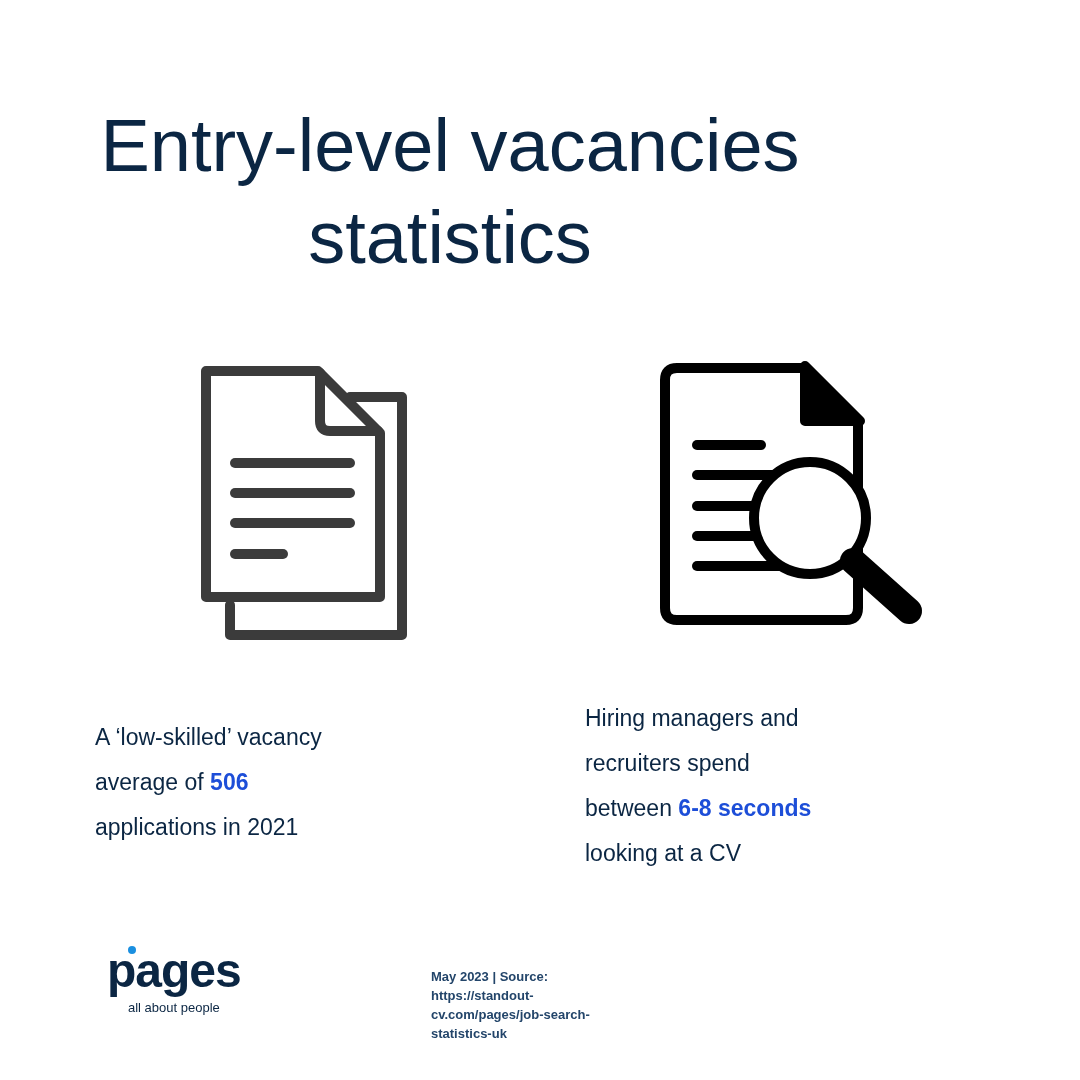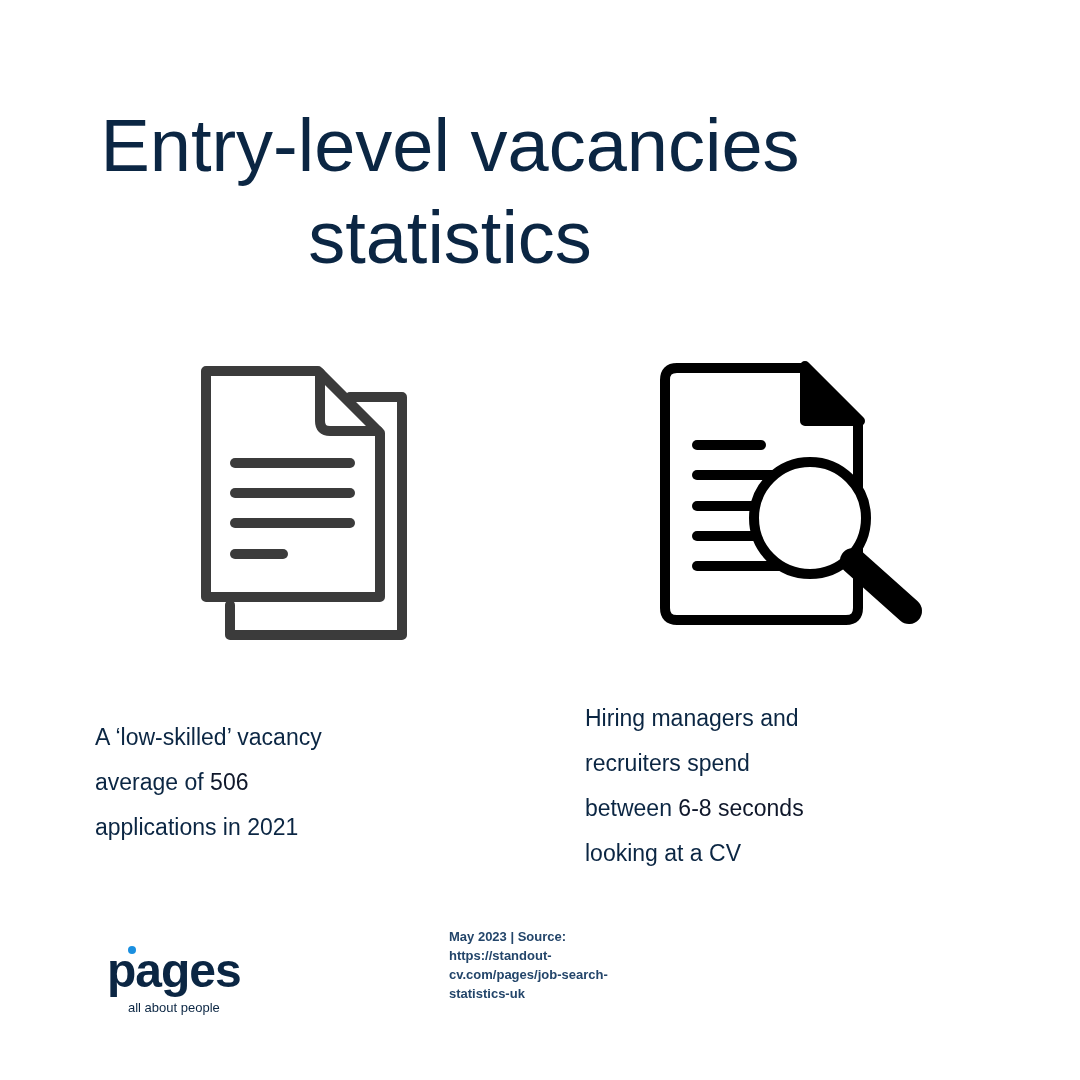--- a/index.html
+++ b/index.html
@@ -15,36 +15,35 @@
     }
     .title span { display: block; }
     .icon-docs { position: absolute; left: 190px; top: 355px; width: 230px; height: 295px; }
     .icon-search { position: absolute; left: 655px; top: 358px; width: 275px; height: 275px; }
     .stat {
       position: absolute; font-size: 23px; line-height: 45px;
       color: #0b2643;
     }
     .stat-left { left: 95px; top: 715px; width: 420px; }
     .stat-right { left: 585px; top: 684px; width: 420px; margin-top: 12px; }
-    .hl { color: #0f172a; font-weight: normal; }
+    .hl { color: #1d4ed8; font-weight: bold; }
     .logo { position: absolute; left: 107px; top: 946px; }
     .logo-word {
       font-size: 48px; font-weight: bold; color: #0b2643; line-height: 50px;
       letter-spacing: -1px; position: relative;
     }
     .logo-dot {
       position: absolute; left: 21px; top: 0px; width: 8px; height: 8px;
       border-radius: 50%; background: #1a8fe0;
     }
     .logo-tag { font-size: 13px; color: #0b2643; margin-top: 4px; text-align: center; }
     .source {
-      position: absolute; left: 431px; top: 927px; width: 200px;
+      position: absolute; left: 431px; top: 967px; width: 200px;
       font-size: 13px; line-height: 19px; color: #23456a; font-weight: bold;
       word-break: break-word;
-      margin-left: 18px;
     }
     .source div { white-space: nowrap; }
   </style>
 </head>
 <body>
 
 <div class="title">
   <span>Entry-level vacancies</span>
   <span>statistics</span>
 </div>

